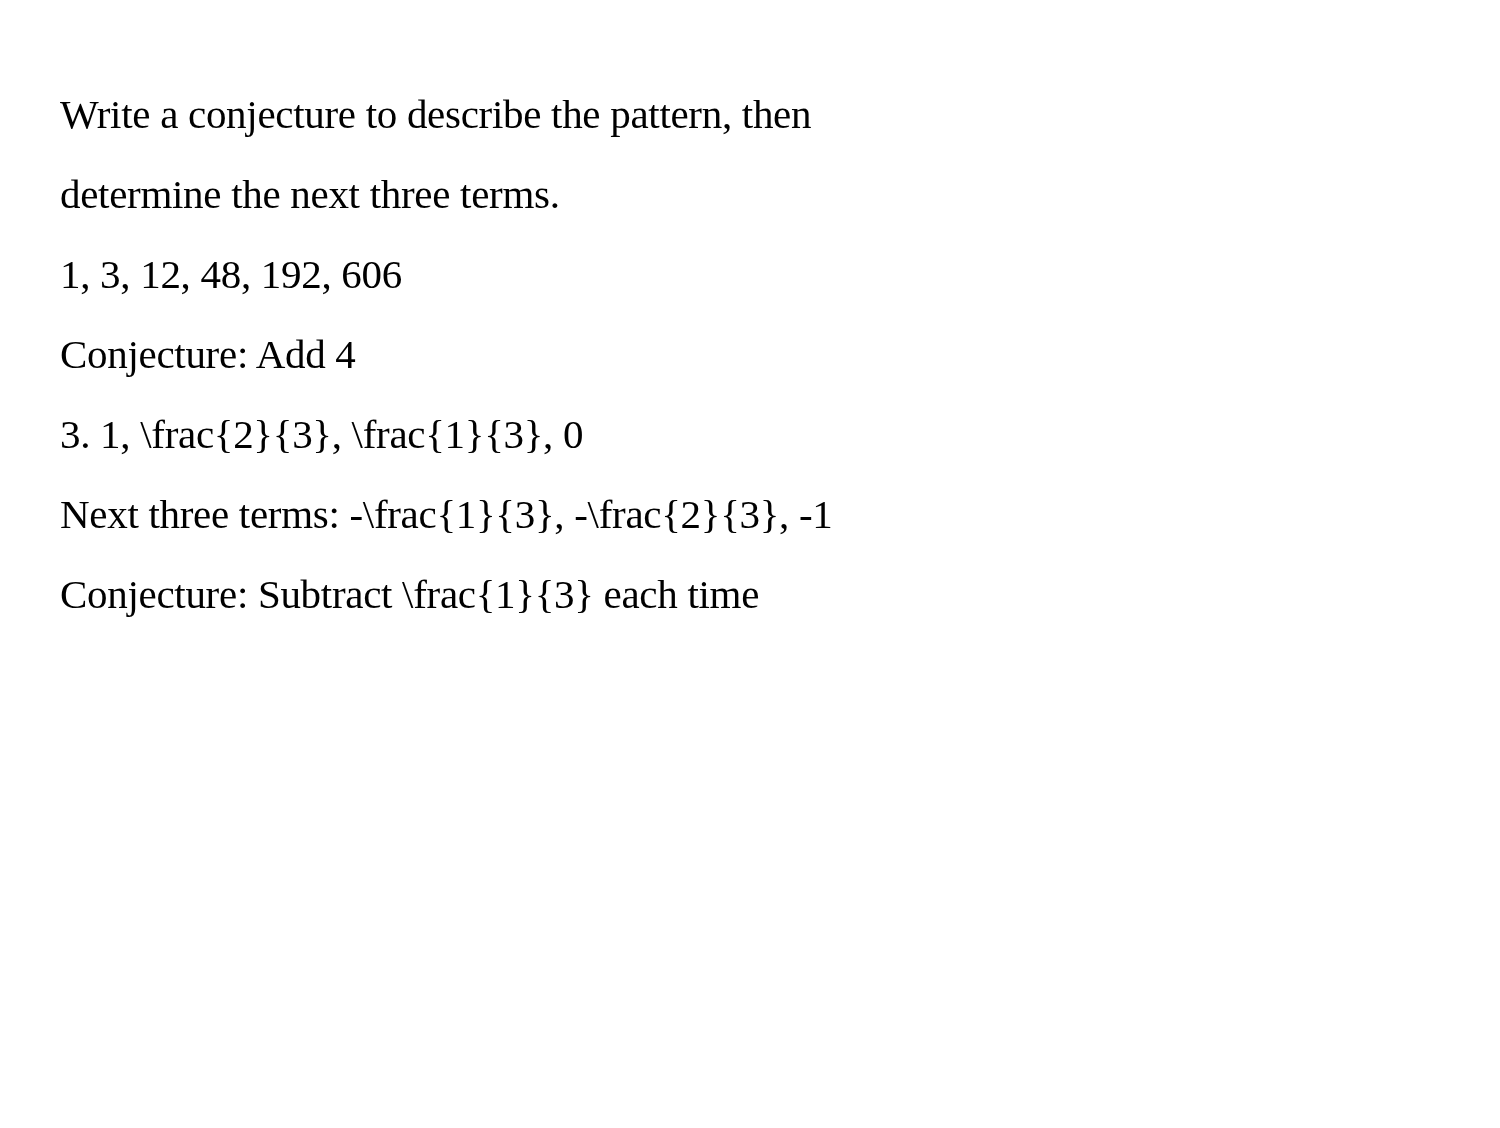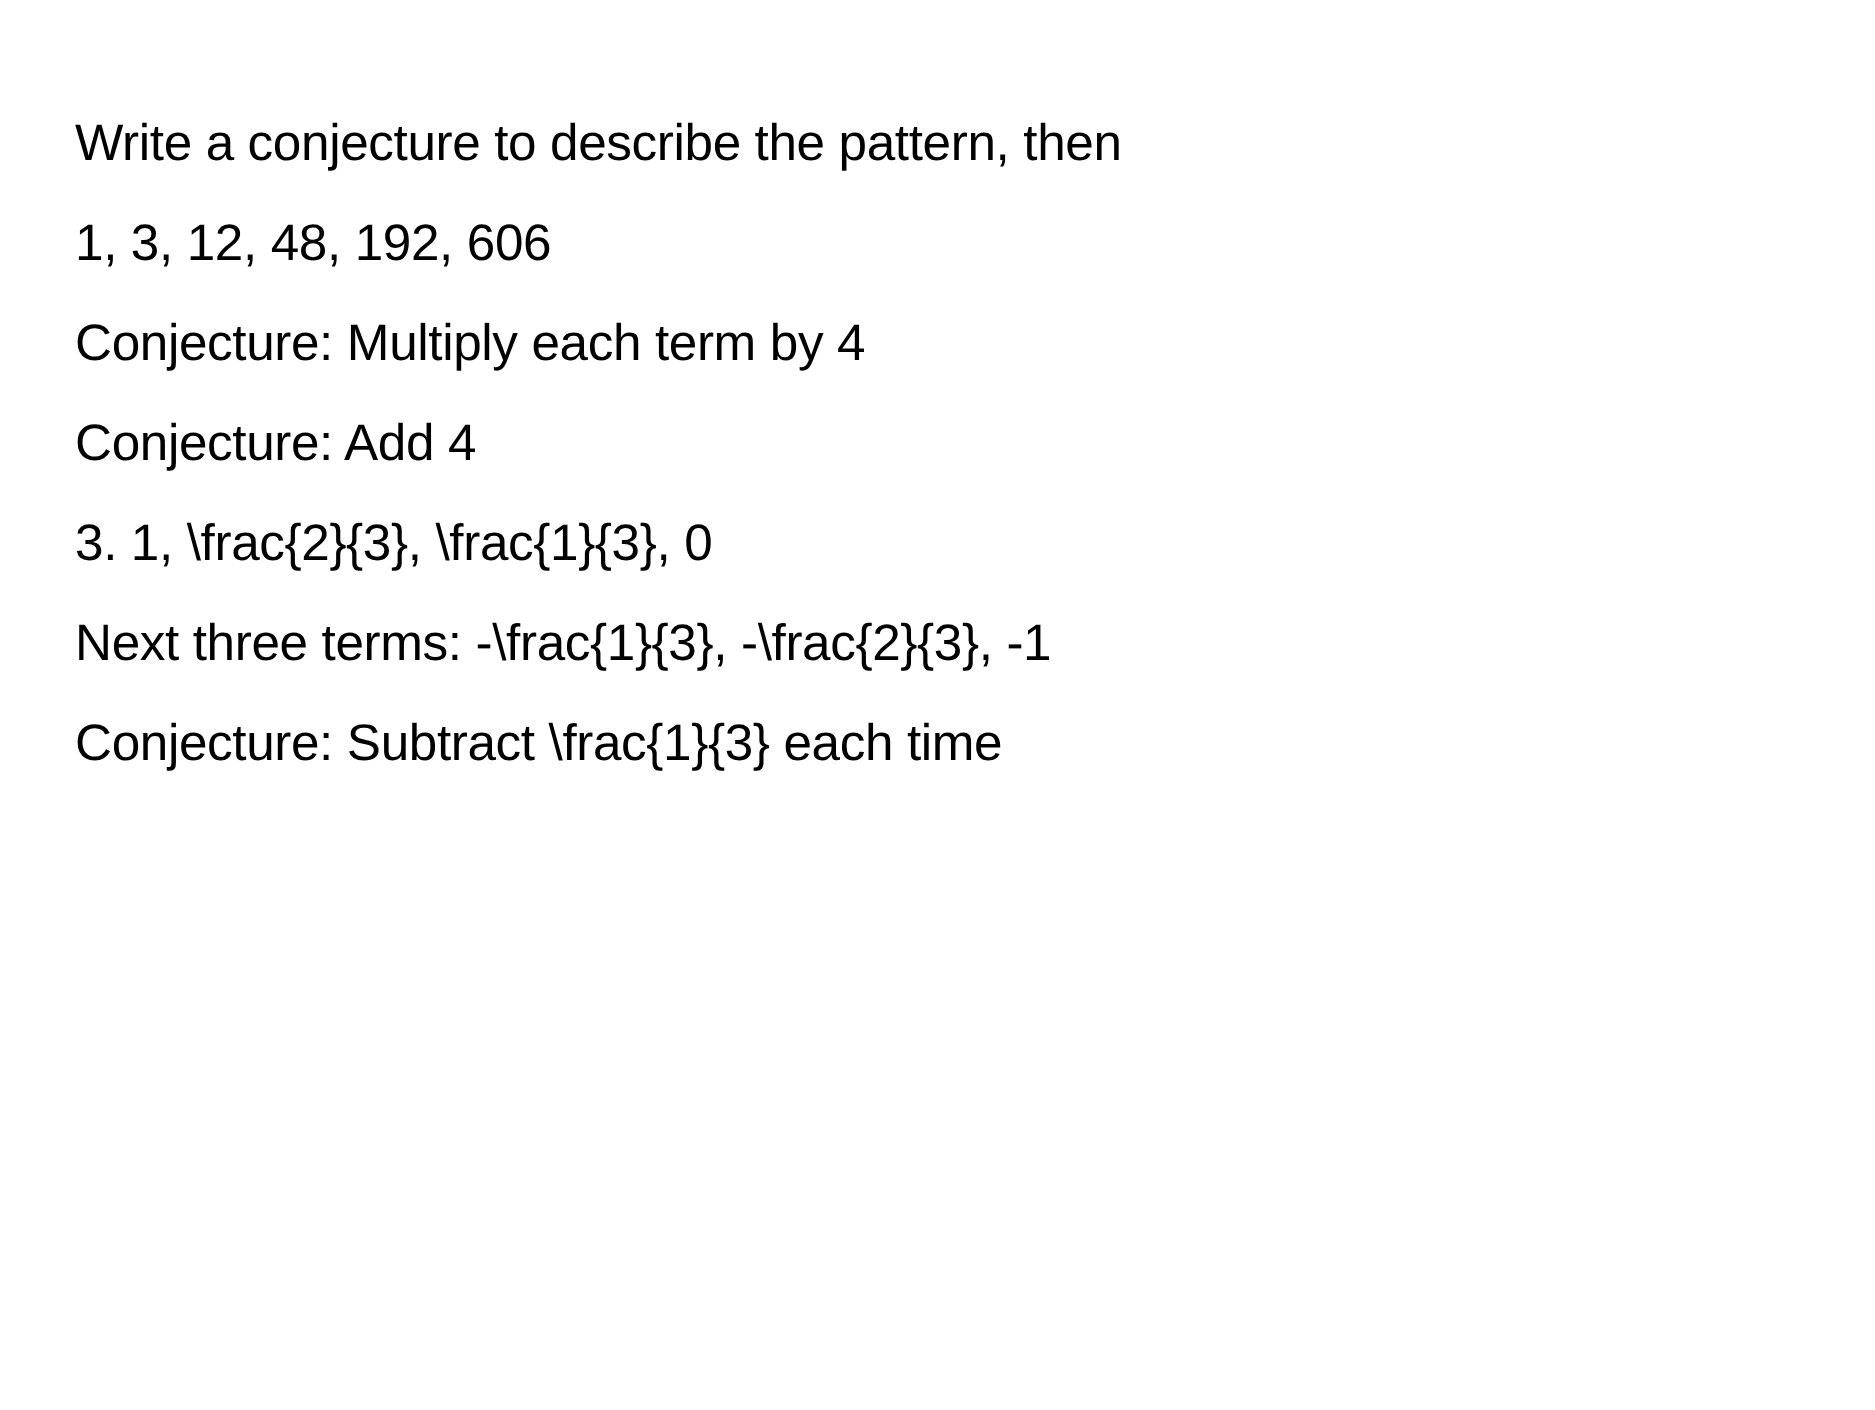--- a/index.html
+++ b/index.html
@@ -13,29 +13,30 @@
     background: #ffffff;
     font-family: -apple-system, BlinkMacSystemFont, "Segoe UI", Helvetica, Arial, sans-serif;
     font-size: 41px;
     color: #000000;
     padding: 75px 60px 60px 60px;
     line-height: 1.95;
     letter-spacing: -0.3px;
   }
   .content {
     max-width: 1380px;
+    font-family: Liberation Serif, serif;
   }
   .line {
     display: block;
   }
 </style>
 </head>
 <body>
 
 <div class="content">
   <span class="line">Write a conjecture to describe the pattern, then</span>
+  <span class="line">determine the next three terms.</span>
   <span class="line">1, 3, 12, 48, 192, 606</span>
-  <span class="line">Conjecture: Multiply each term by 4</span>
   <span class="line">Conjecture: Add 4</span>
   <span class="line">3. 1, \frac{2}{3}, \frac{1}{3}, 0</span>
   <span class="line">Next three terms: -\frac{1}{3}, -\frac{2}{3}, -1</span>
   <span class="line">Conjecture: Subtract \frac{1}{3} each time</span>
 </div>
 
 </body></html>

